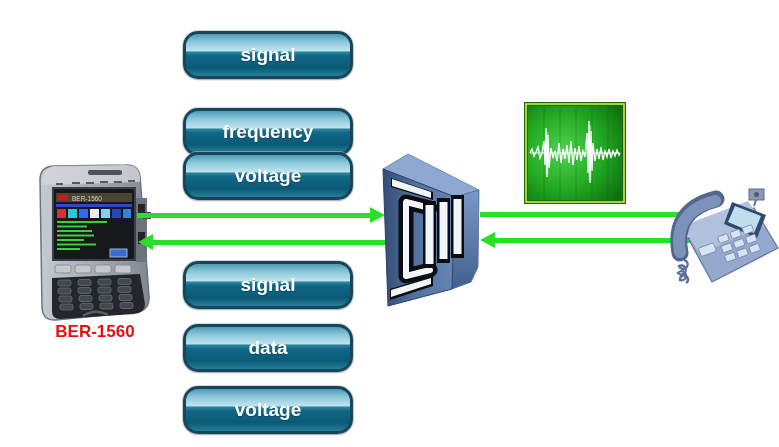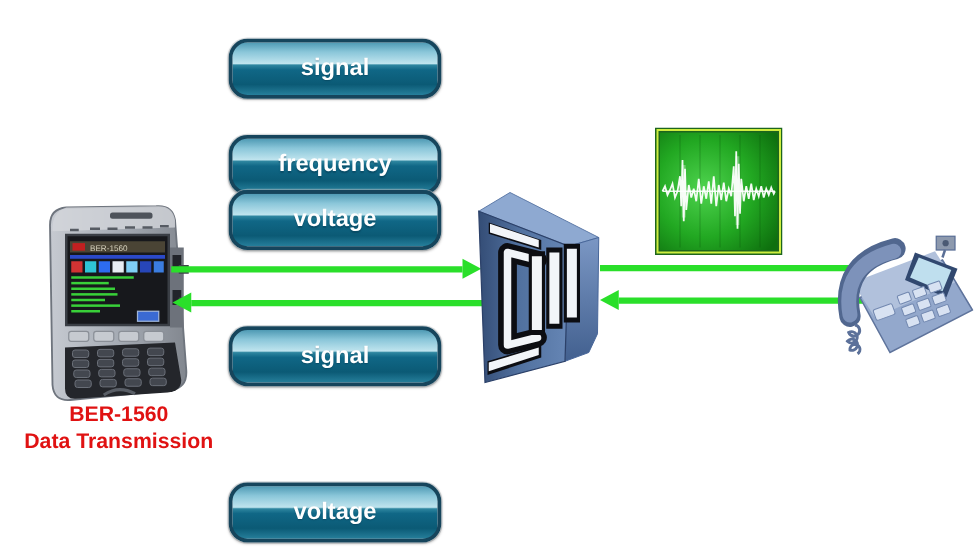--- a/index.html
+++ b/index.html
@@ -35,20 +35,21 @@
 </head>
 <body>
 
 <div class="canvas">
 
   <div class="pill" style="top:31px">signal</div>
   <div class="pill" style="top:108px">frequency</div>
   <div class="pill" style="top:152px">voltage</div>
 
   <div class="pill" style="top:261px">signal</div>
+  <div class="pill" style="top:324px">data</div>
   <div class="pill" style="top:386px">voltage</div>
 
   <svg class="abs" style="left:524px;top:102px" width="102" height="102" viewBox="0 0 102 102">
     <defs>
       <radialGradient id="wgrad" cx="38%" cy="48%" r="75%">
         <stop offset="0%" stop-color="#4fd44f"></stop>
         <stop offset="55%" stop-color="#22a822"></stop>
         <stop offset="100%" stop-color="#0e700e"></stop>
       </radialGradient>
     </defs>
@@ -151,21 +152,20 @@
 
     <rect x="108" y="38" width="11" height="64" fill="#6d727b"></rect>
     <rect x="110" y="44" width="7" height="12" fill="#22242a"></rect>
     <rect x="110" y="72" width="7" height="12" fill="#22242a"></rect>
     <rect x="115" y="52" width="8" height="7" fill="#3f434a"></rect>
     <rect x="115" y="78" width="8" height="7" fill="#3f434a"></rect>
   </svg>
 
   <div class="caption">
     <div>BER-1560</div>
-    <div>Data Transmission</div>
   </div>
 
   <div class="shaft" style="left:137px;top:213px;width:233px"></div>
   <div class="head r" style="left:370px;top:207px"></div>
   <div class="shaft" style="left:153px;top:240px;width:233px"></div>
   <div class="head l" style="left:138px;top:234px"></div>
 
   <div class="shaft" style="left:480px;top:212px;width:205px"></div>
   <div class="head r" style="left:685px;top:206px"></div>
   <div class="shaft" style="left:495px;top:238px;width:203px"></div>

